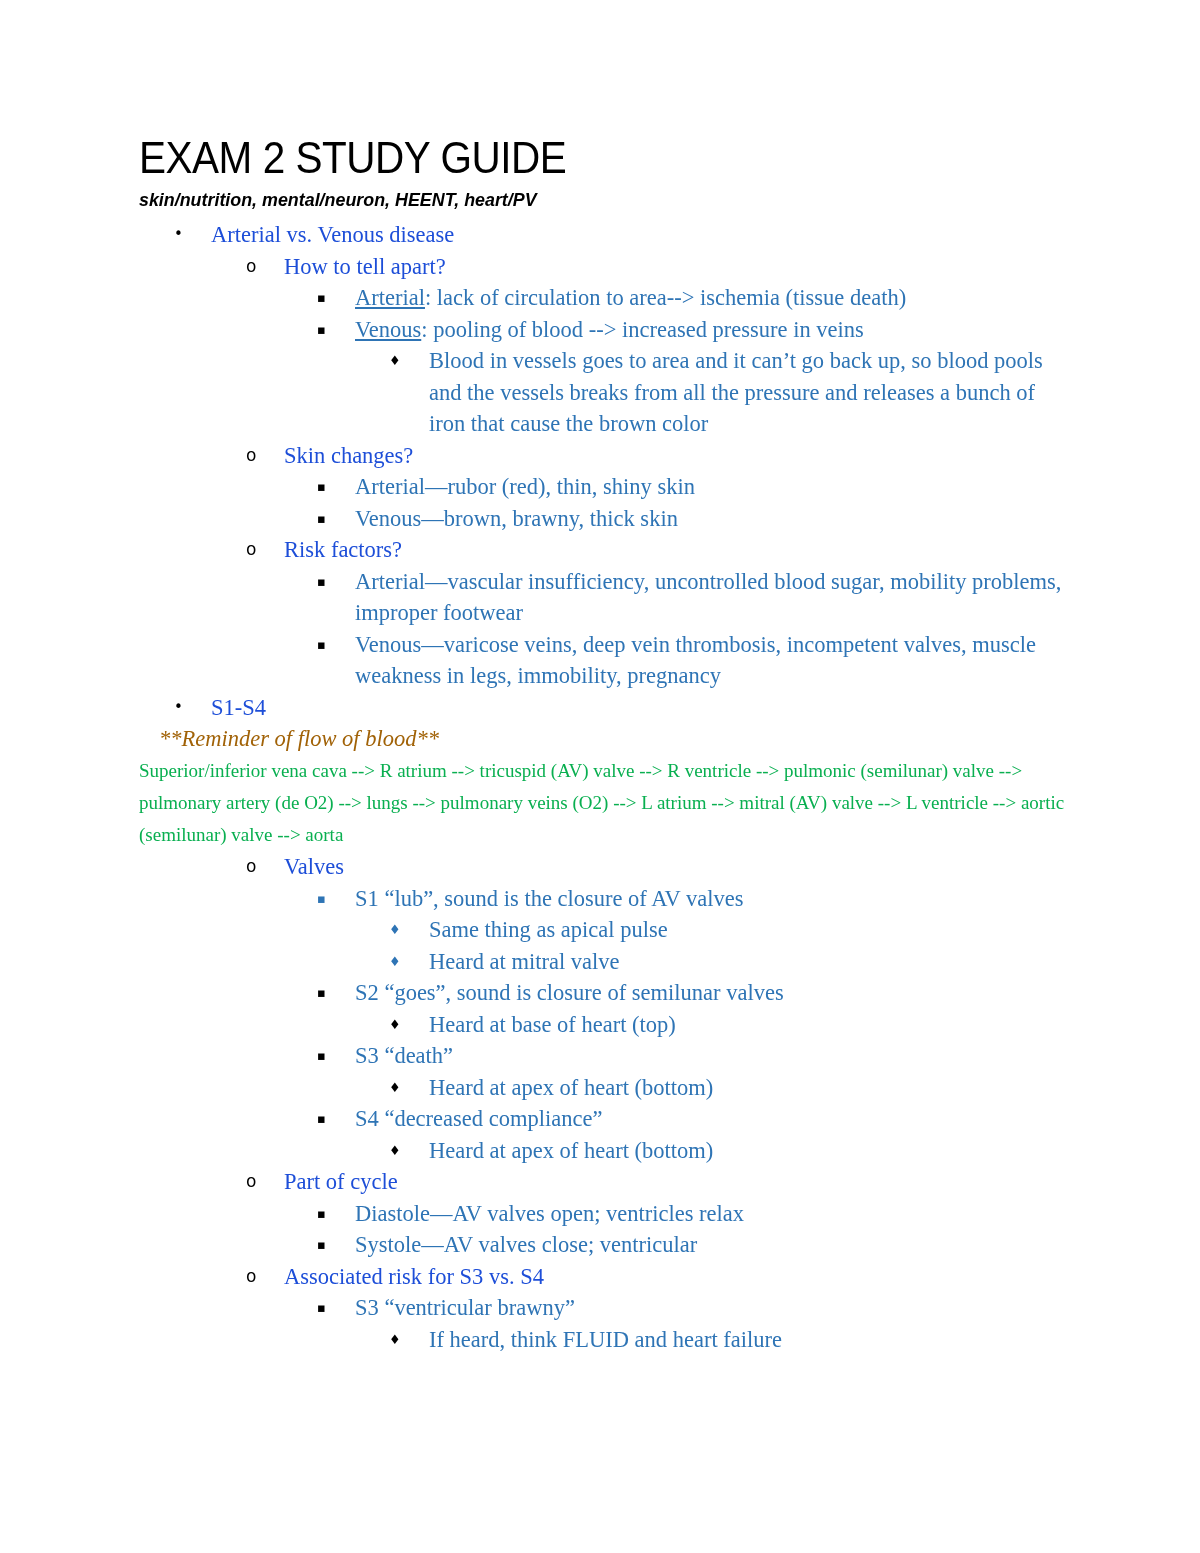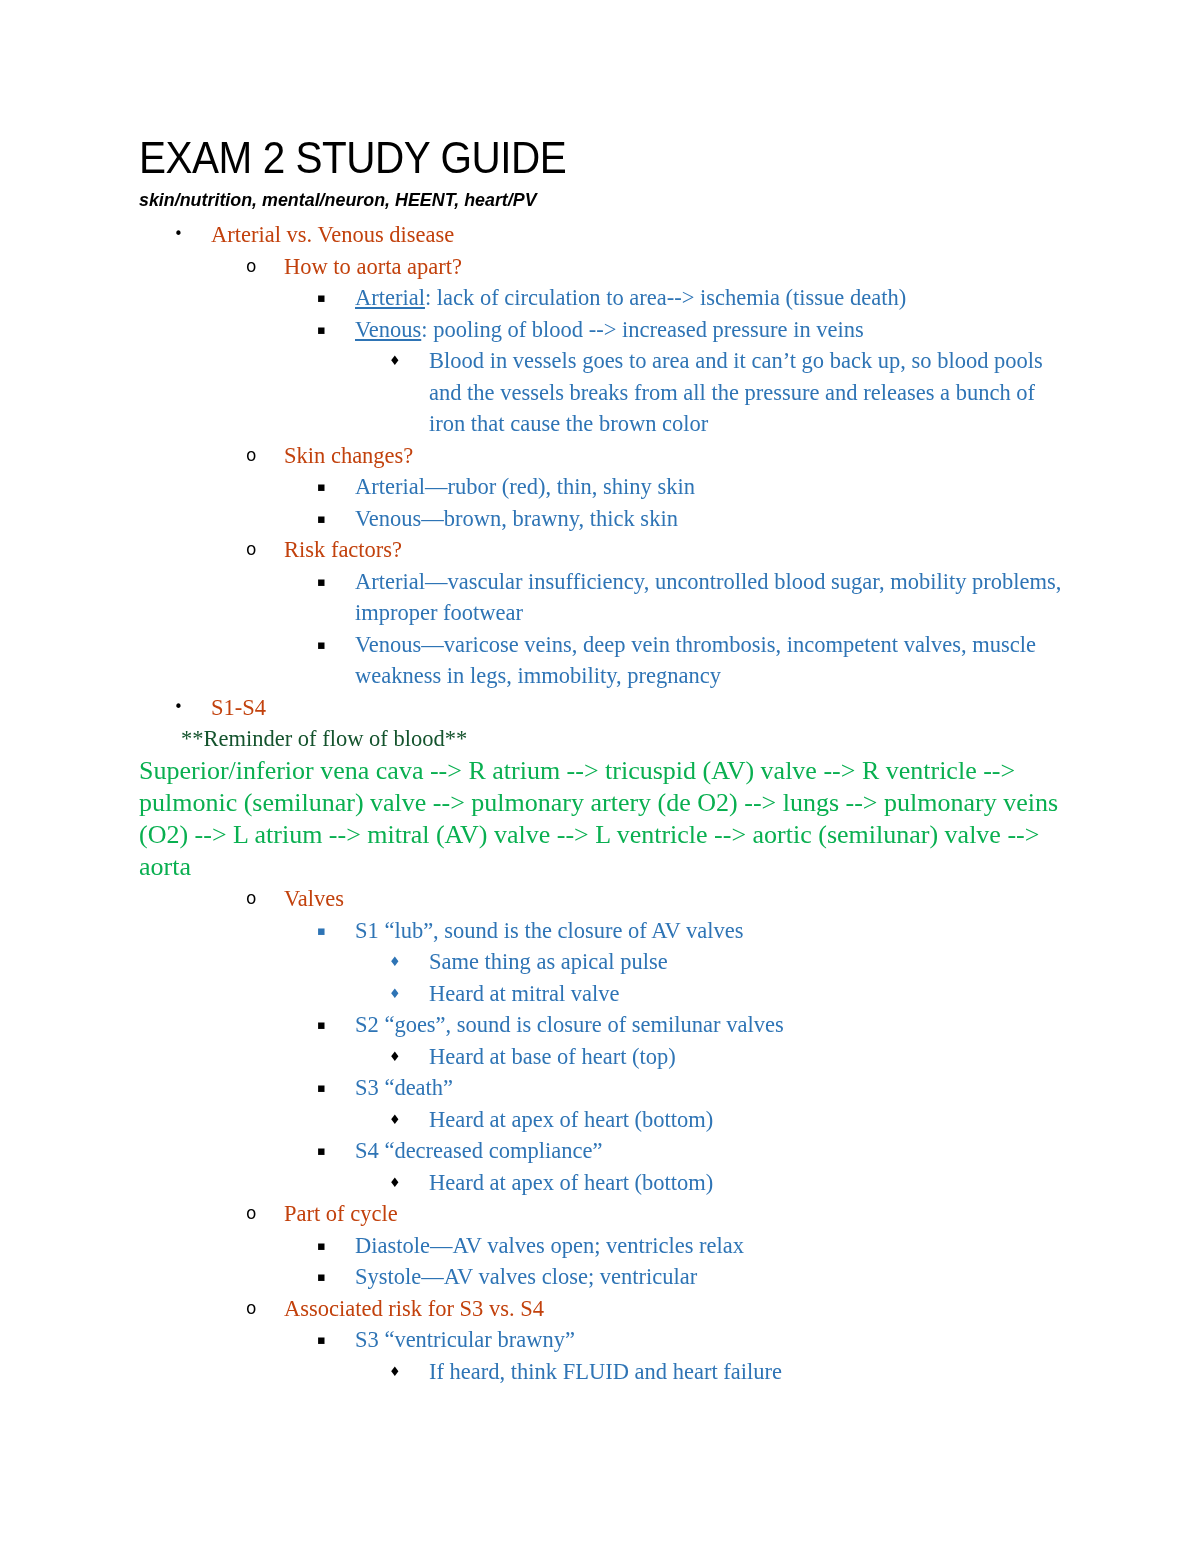--- a/index.html
+++ b/index.html
@@ -108,37 +108,38 @@
   
   .lvl4 { margin-left: 250px; }
   .lvl4 .bullet {
     width: 40px;
     font-size: 13px;
     line-height: 31.5px;
     color: #000;
   }
 
   .blue  { color: #2E74B5; }
-  .black { color: #c2410c; }
+  .black { color: #1d4ed8; }
 
   
   .bullet.bl { color: #2E74B5; }
 
   .u { text-decoration: underline; }
 
   
   .green-head {
-    margin-left: 42px;
+    margin-left: 20px;
     font-size: 22.5px;
     line-height: 32px;
-    color: #14532d;
+    color: #a16207;
+    font-style: italic;
   }
   .green-para {
     margin-left: 0px;
-    font-size: 26px;
+    font-size: 19px;
     line-height: 32px;
     color: #09AF50;
     width: 930px;
   }
 </style>
 </head>
 <body>
 
 <div class="page">
   <div class="content">
@@ -149,21 +150,21 @@
 
     <div>
 
       <div class="row lvl1">
         <span class="bullet">•</span>
         <span class="txt black">Arterial vs. Venous disease</span>
       </div>
 
       <div class="row lvl2">
         <span class="bullet">o</span>
-        <span class="txt black">How to aorta apart?</span>
+        <span class="txt black">How to tell apart?</span>
       </div>
 
       <div class="row lvl3">
         <span class="bullet">▪</span>
         <span class="txt blue"><span class="u">Arterial</span><span>: lack of circulation to area--&gt; ischemia (tissue death)</span></span>
       </div>
 
       <div class="row lvl3">
         <span class="bullet">▪</span>
         <span class="txt blue"><span class="u">Venous</span><span>: pooling of blood --&gt; increased pressure in veins</span></span>

